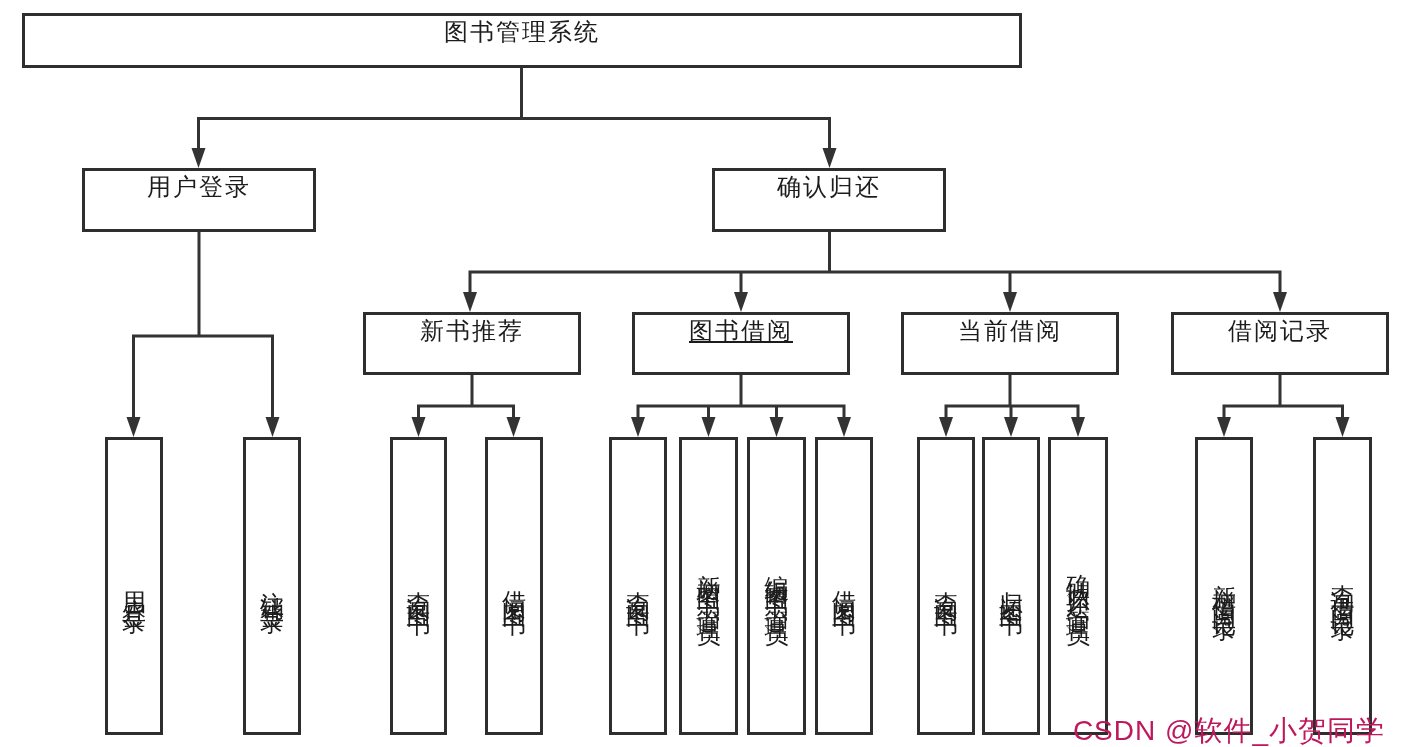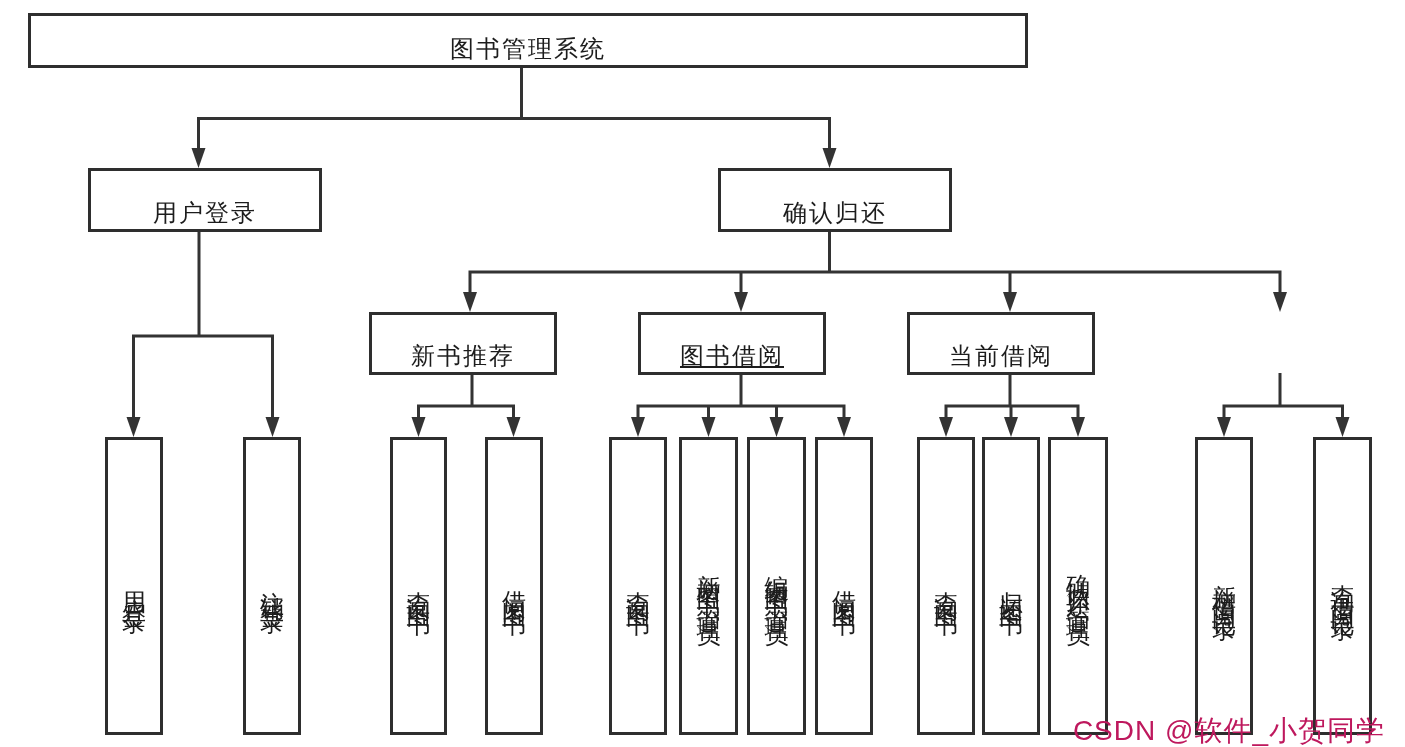--- a/index.html
+++ b/index.html
@@ -3,26 +3,26 @@
 <meta charset="utf-8">
 <style>
   html,body{margin:0;padding:0;background:#ffffff;}
   .canvas{
     position:relative;width:1405px;height:747px;background:#ffffff;
     font-family:"Liberation Sans","DejaVu Sans",sans-serif;color:#1c1c1c;overflow:hidden;
   }
   .connectors{position:absolute;left:0;top:0;width:1405px;height:747px;}
   .box{
     position:absolute;box-sizing:border-box;border:3px solid #2e2e2e;background:#ffffff;
-    display:flex;align-items:flex-end;justify-content:center;
-    font-size:24px;letter-spacing:2px;white-space:nowrap;margin-left:6px;
+    display:flex;align-items:flex-start;justify-content:center;
+    font-size:24px;letter-spacing:2px;white-space:nowrap;
   }
   .hbox-top{left:22px;top:13px;width:1000px;height:55px;}
   .hbox-l2{top:168px;width:234px;height:64px;}
-  .hbox-l3{top:312px;width:188px;height:63px;}
+  .hbox-l3{top:312px;width:218px;height:63px;}
   .vbox{
     position:absolute;top:437px;height:298px;box-sizing:border-box;
     border:3px solid #2e2e2e;background:#ffffff;
     display:flex;align-items:center;justify-content:center;
   }
   .vtext{
     writing-mode:vertical-rl;text-orientation:mixed;
     font-size:24px;letter-spacing:7px;line-height:1;white-space:nowrap;
   }
   .watermark{
@@ -106,20 +106,23 @@
 
   <div class="box hbox-l3" style="left:363px;">
     <span>新书推荐</span>
   </div>
   <div class="box hbox-l3" style="left:632px;text-decoration:underline;">
     <span>图书借阅</span>
   </div>
   <div class="box hbox-l3" style="left:901px;">
     <span>当前借阅</span>
   </div>
+  <div class="box hbox-l3" style="left:1171px;">
+    <span>借阅记录</span>
+  </div>
 
   <div class="vbox" style="left:105px;width:58px;">
     <span class="vtext">用户登录</span>
   </div>
   <div class="vbox" style="left:243px;width:58px;">
     <span class="vtext">注销登录</span>
   </div>
 
   <div class="vbox" style="left:390px;width:57px;">
     <span class="vtext">查询图书</span>

